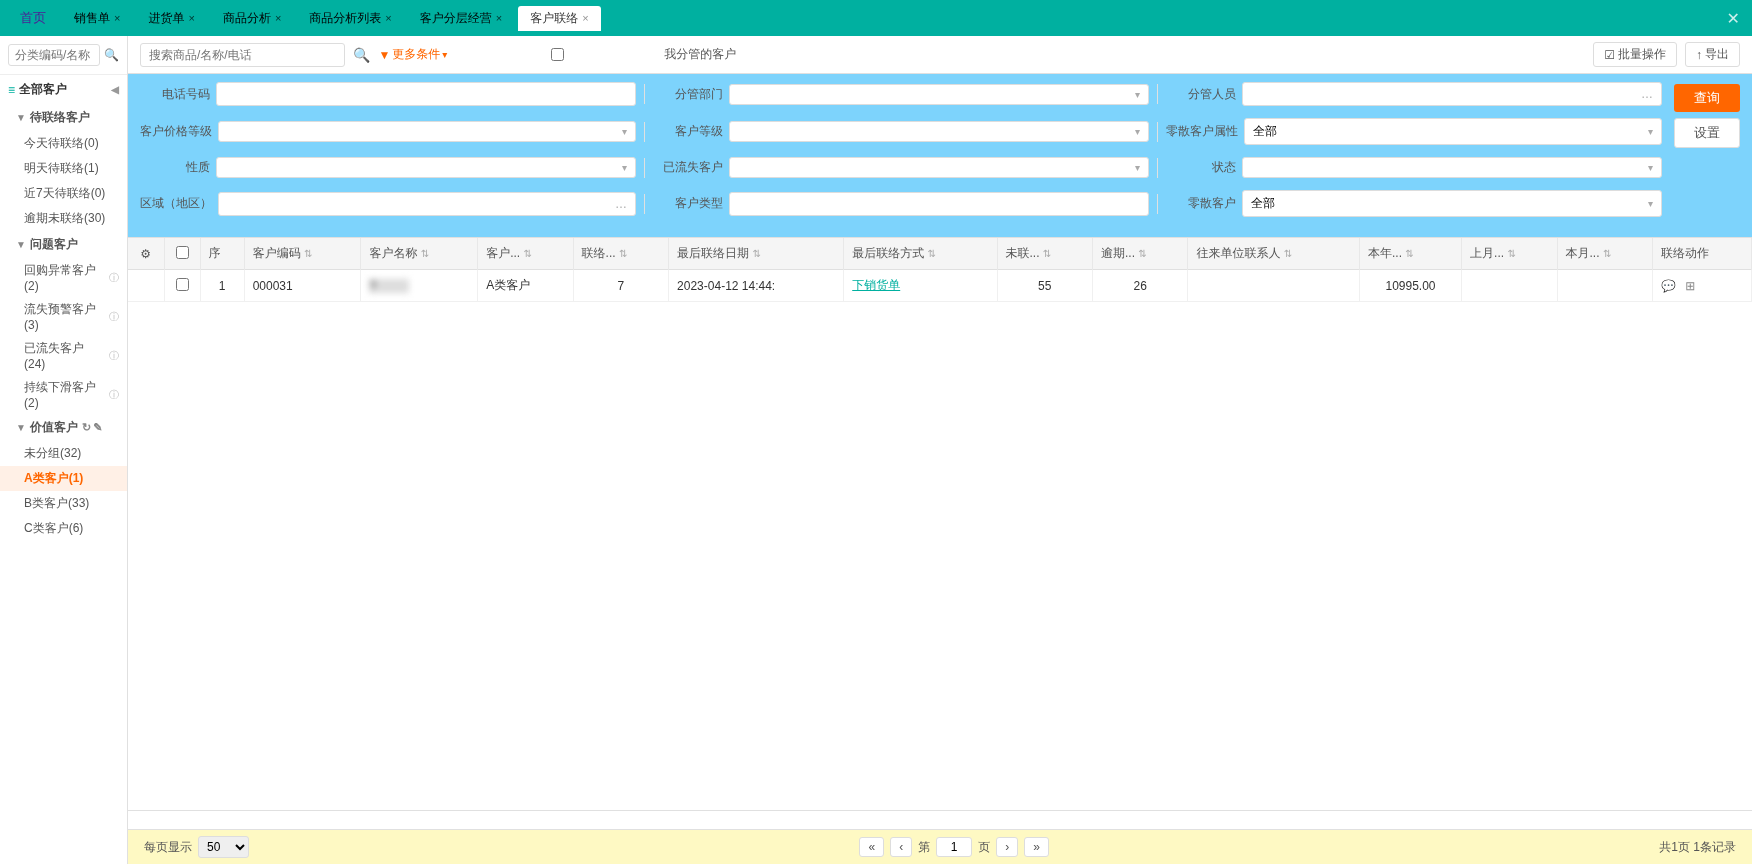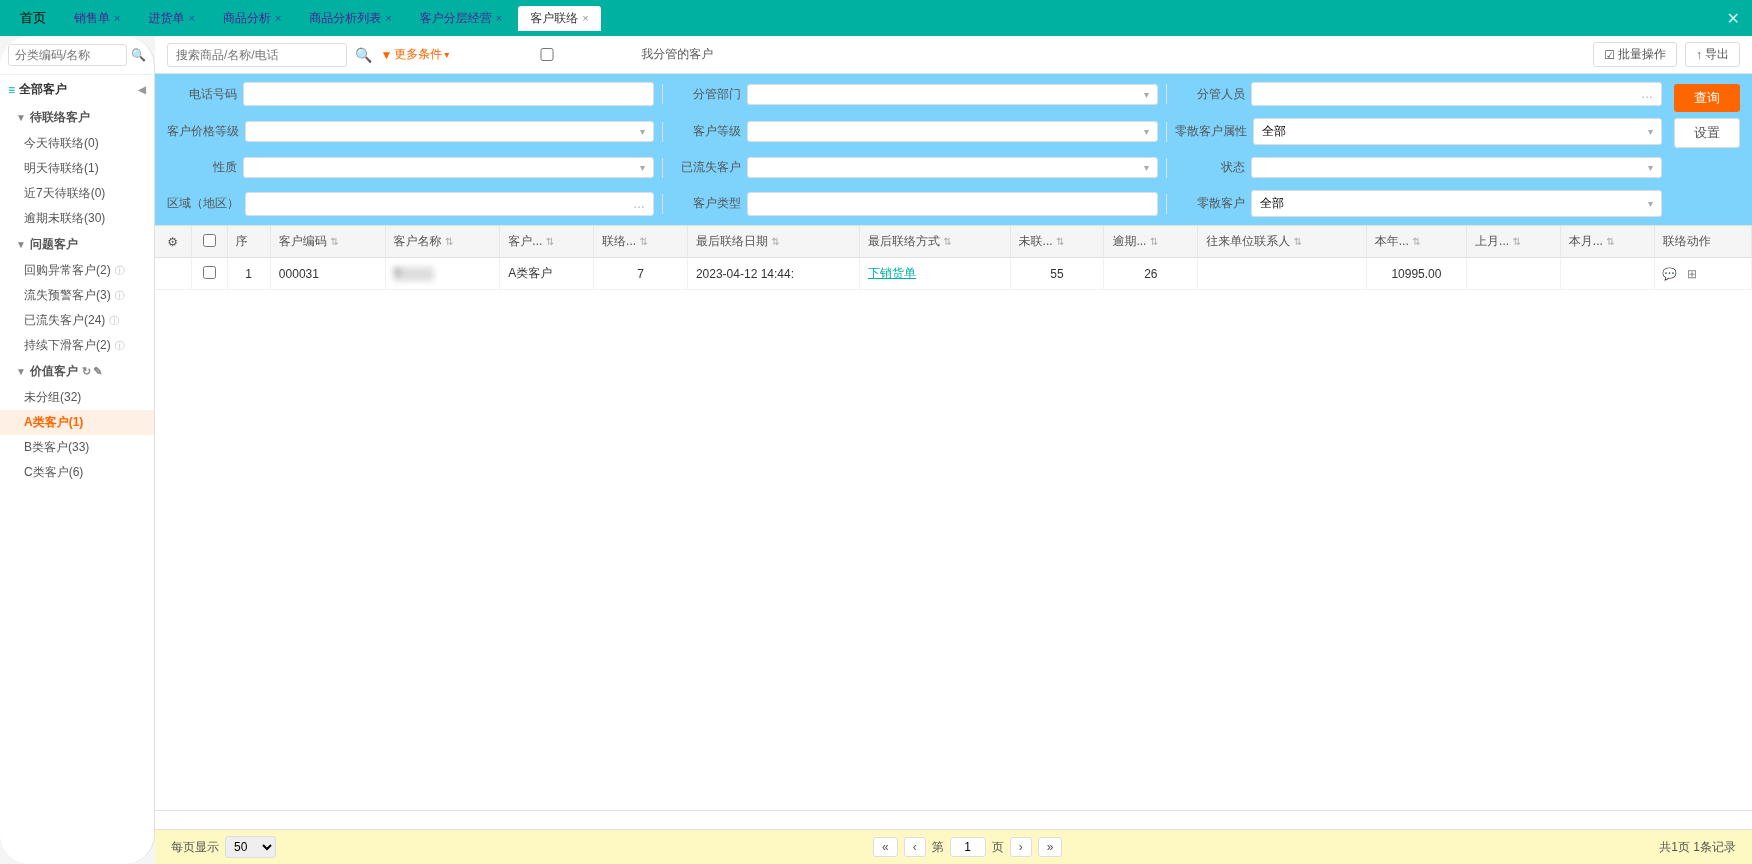--- a/index.html
+++ b/index.html
@@ -9,55 +9,54 @@
     .top-nav {
       background: #00b0a0;
       height: 36px;
       display: flex;
       align-items: center;
       padding: 0 8px;
       gap: 4px;
       position: relative;
     }
     .nav-item {
-      color: #4c1d95;
+      color: #000000;
       padding: 4px 12px;
       cursor: pointer;
       white-space: nowrap;
       font-size: 13px;
       display: flex;
       align-items: center;
       gap: 4px;
       border-radius: 3px 3px 0 0;
     }
     .nav-item.active { background: #fff; color: #333; }
     .nav-item .close-x { font-size: 11px; color: inherit; opacity: 0.7; cursor: pointer; }
     .nav-item.active .close-x { color: #666; }
-    .nav-home { color: #000000; font-size: 13px; padding: 4px 12px; cursor: pointer; }
+    .nav-home { color: #4c1d95; font-size: 13px; padding: 4px 12px; cursor: pointer; }
     .top-nav-close {
       position: absolute; right: 12px; top: 50%; transform: translateY(-50%);
       color: #fff; font-size: 16px; cursor: pointer; opacity: 0.8;
     }
 
     
     .main-layout {
       display: flex;
       height: calc(864px - 36px);
       background: #f5f5f5;
     }
 
     
     .sidebar {
-      width: 155px;
+      width: 128px;
       background: #fff;
       border-right: 1px solid #e0e0e0;
       display: flex;
       flex-direction: column;
       overflow-y: auto;
-      border-radius: 30px;
     }
     .sidebar-search {
       padding: 8px;
       display: flex;
       align-items: center;
       border-bottom: 1px solid #eee;
     }
     .sidebar-search input {
       border: 1px solid #ddd;
       border-radius: 3px;
@@ -112,21 +111,21 @@
       border-bottom: 1px solid #e0e0e0;
       padding: 6px 12px;
       display: flex;
       align-items: center;
       gap: 8px;
     }
     .filter-bar input {
       border: 1px solid #ddd;
       border-radius: 3px;
       padding: 4px 8px;
-      width: 180px;
+      width: 205px;
       font-size: 12px;
       outline: none;
     }
     .filter-bar .search-btn { color: #00b0a0; cursor: pointer; font-size: 14px; }
     .filter-more {
       color: #f60;
       cursor: pointer;
       display: flex;
       align-items: center;
       gap: 2px;
@@ -141,21 +140,21 @@
       background: #7dd3fc;
       border-bottom: 1px solid #e0e0e0;
       padding: 8px 12px;
     }
     .filter-row {
       display: flex;
       align-items: center;
       gap: 8px;
       margin-bottom: 6px;
     }
-    .filter-row:last-child { margin-bottom: 0; }
+    .filter-row:last-child { margin-bottom: 12px; }
     .filter-field {
       display: flex;
       align-items: center;
       flex: 1;
       gap: 6px;
     }
     .filter-label { color: #555; white-space: nowrap; min-width: 70px; text-align: right; }
     .filter-input {
       flex: 1;
       border: 1px solid #ddd;

